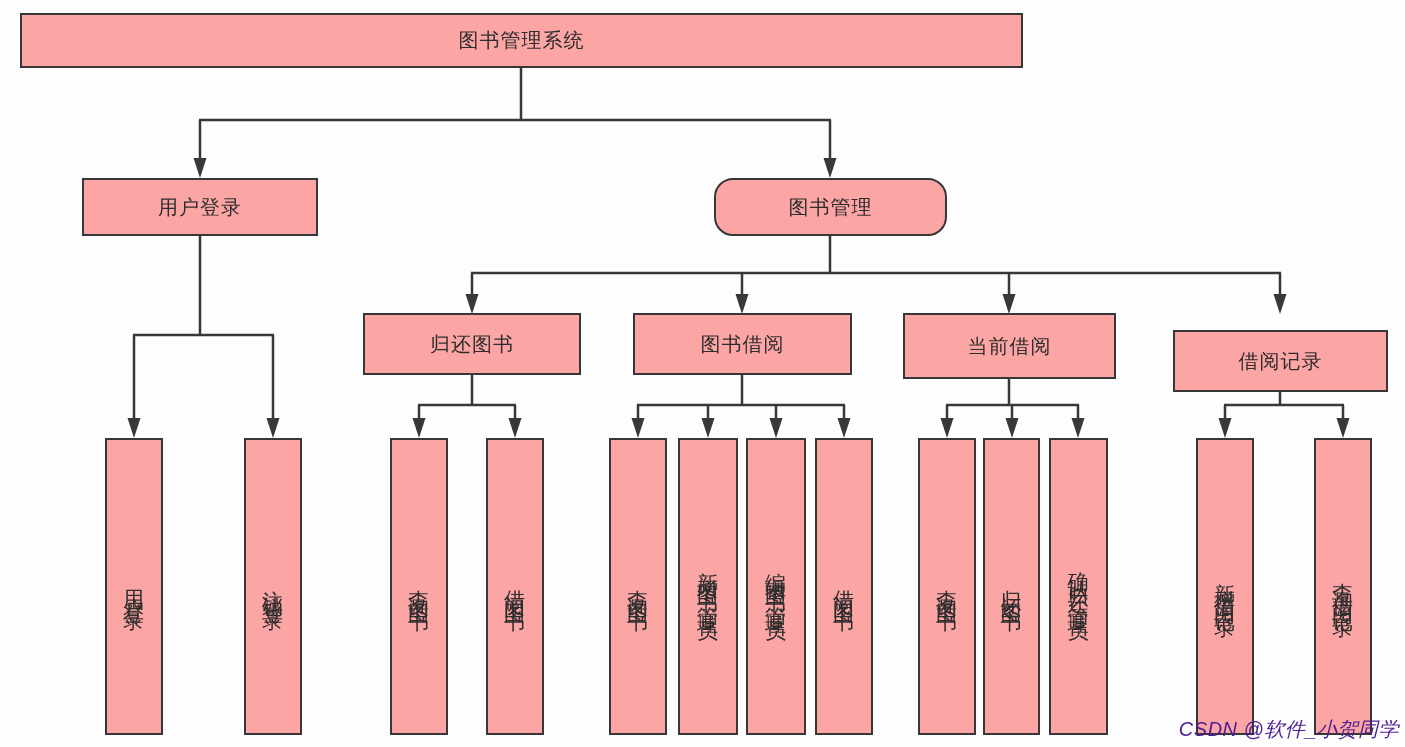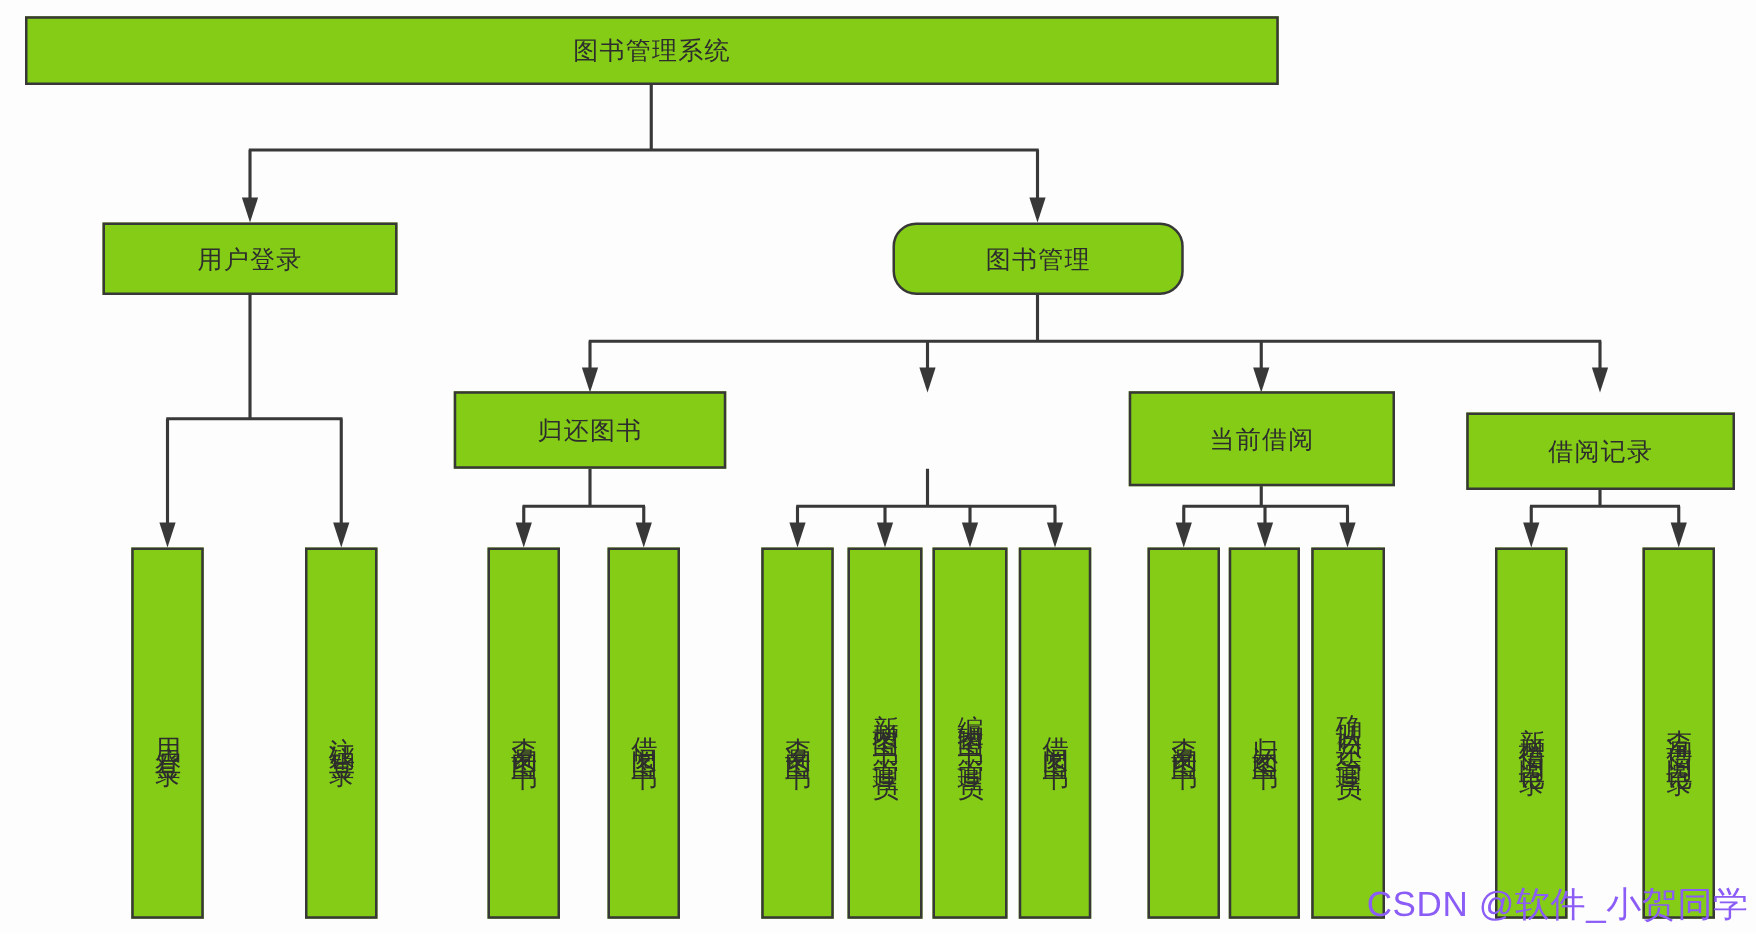--- a/index.html
+++ b/index.html
@@ -17,21 +17,21 @@
   }
   #connector-svg {
     position: absolute;
     left: 0;
     top: 0;
     z-index: 1;
   }
   .node {
     position: absolute;
     box-sizing: border-box;
-    background: #84cc16;
+    background: #fca5a5;
     border: 2.5px solid #373737;
     display: flex;
     align-items: center;
     justify-content: center;
     z-index: 2;
     color: #2d2d2d;
   }
   .node-h {
     font-size: 20px;
     letter-spacing: 1px;
@@ -44,24 +44,25 @@
     text-orientation: mixed;
     letter-spacing: 7px;
     line-height: 1.0;
     white-space: nowrap;
   }
   .watermark {
     position: absolute;
     right: 6px;
     bottom: 4px;
     z-index: 3;
-    font-size: 28px;
-    color: #8b5cf6;
+    font-size: 20px;
+    color: #4c1d95;
     letter-spacing: 0.5px;
     white-space: nowrap;
+    font-style: italic;
   }
 </style>
 </head>
 <body>
 
 <div id="canvas">
 
   <svg id="connector-svg" width="1405" height="747" viewBox="0 0 1405 747">
     <g stroke="#383838" stroke-width="2.5" fill="none">
       <path d="M521 68 V121 M199 120 H831 M200 120 V165 M830 120 V165"></path>
@@ -102,21 +103,24 @@
   <div class="node node-h" style="left:82px; top:178px; width:236px; height:58px;">
     <span>用户登录</span>
   </div>
   <div class="node node-h" style="left:714px; top:178px; width:233px; height:58px;border-radius:19px;">
     <span>图书管理</span>
   </div>
 
   <div class="node node-h" style="left:363px; top:313px; width:218px; height:62px;">
     <span>归还图书</span>
   </div>
-  <div class="node node-h" style="left:903px; top:313px; width:213px; height:76px;align-items:center;">
+  <div class="node node-h" style="left:633px; top:313px; width:219px; height:62px;">
+    <span>图书借阅</span>
+  </div>
+  <div class="node node-h" style="left:903px; top:313px; width:213px; height:66px;align-items:center;">
     <span>当前借阅</span>
   </div>
   <div class="node node-h" style="left:1173px; top:330px; width:215px; height:62px;">
     <span>借阅记录</span>
   </div>
 
   <div class="node node-v" style="left:105px; top:438px; width:58px; height:297px;">
     <span class="vlabel">用户登录</span>
   </div>
   <div class="node node-v" style="left:244px; top:438px; width:58px; height:297px;">

